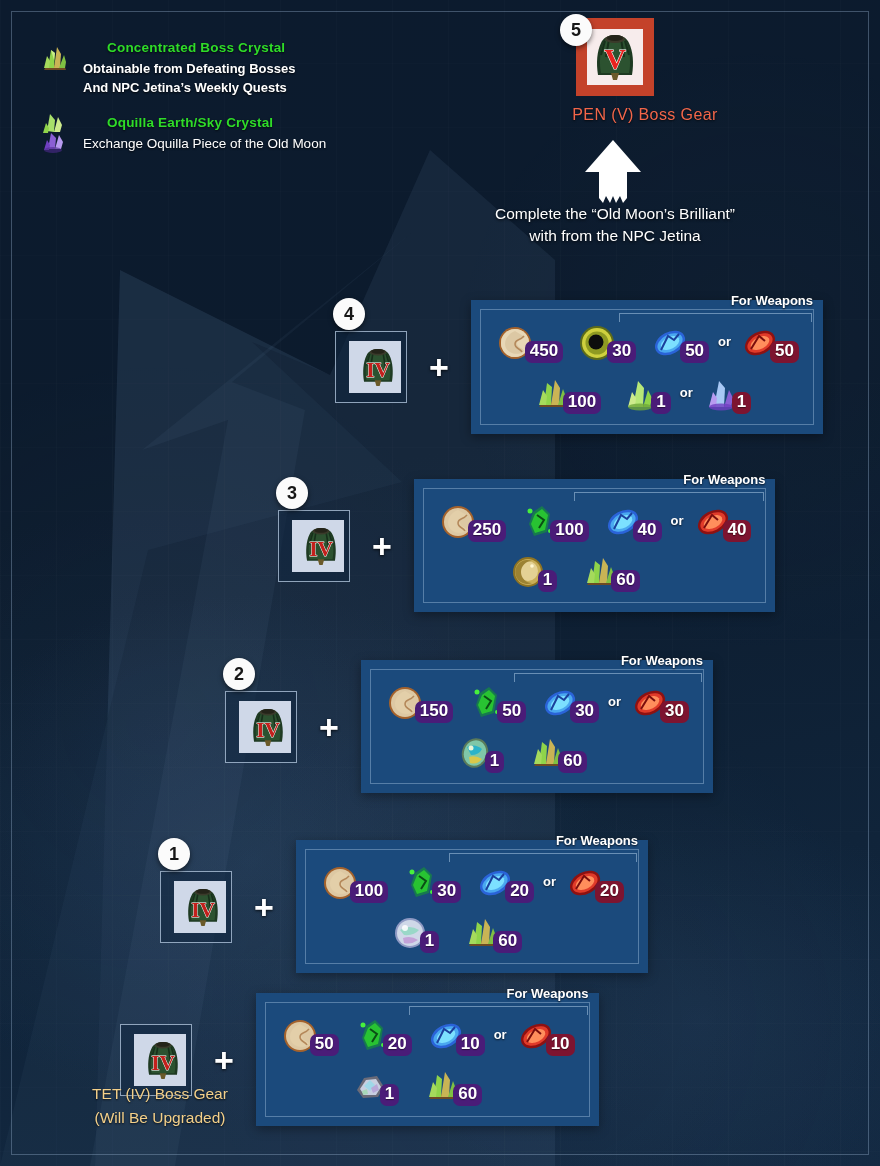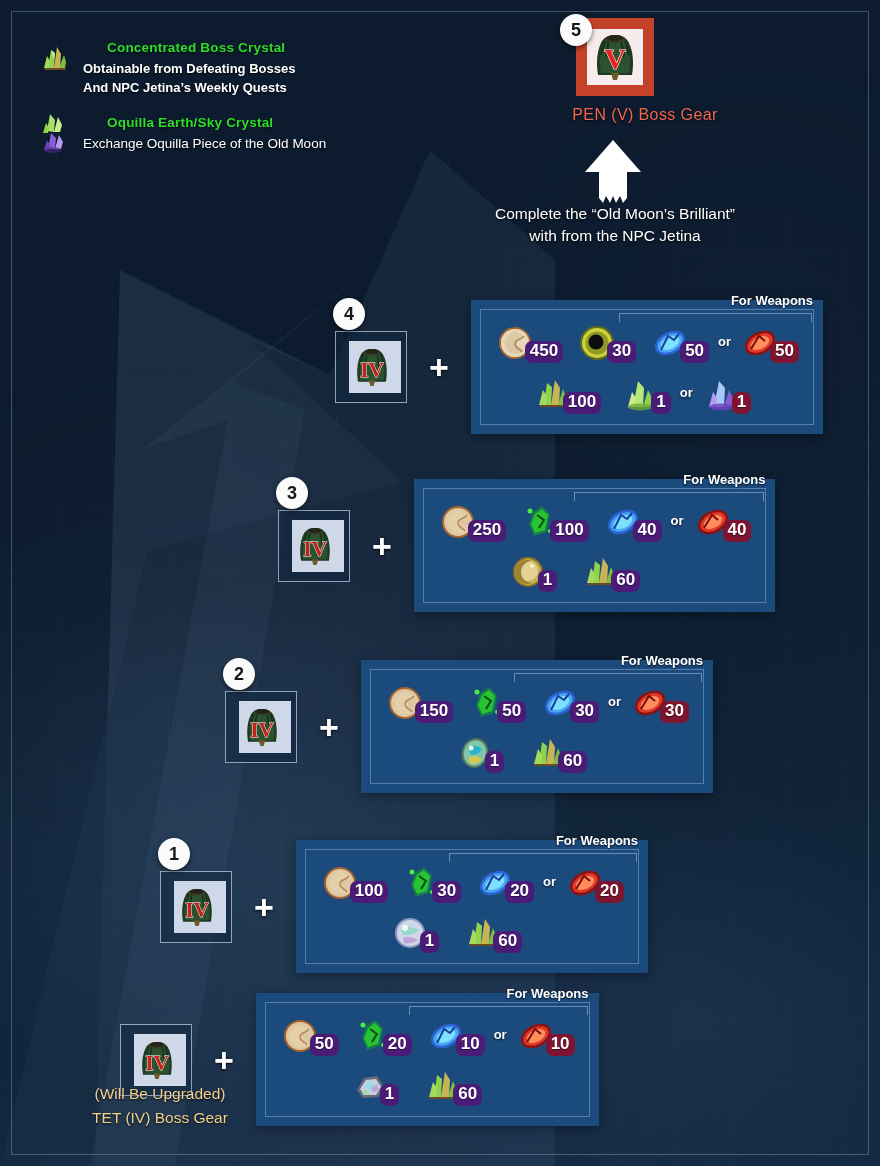--- a/index.html
+++ b/index.html
@@ -114,21 +114,21 @@
     position: relative;
     width: 72px; height: 72px;
     border: 1px solid rgba(186,205,228,0.75);
     background: rgba(17,38,63,0.55);
     display: flex; align-items: center; justify-content: center;
     flex: none;
   }
   .gear-inner {
     width: 52px; height: 52px;
     background: #cfd8e8;
-    display: flex; align-items: center; justify-content: flex-start;
+    display: flex; align-items: center; justify-content: flex-end;
     position: relative;
     margin-left: 8px;
   }
   .plus {
     color: #fff;
     font-size: 34px; font-weight: 700;
     line-height: 1;
     margin: 0 22px;
     text-shadow: 0 1px 3px rgba(0,0,0,.8);
     flex: none;
@@ -716,17 +716,17 @@
               <path d="M6 31 L10 16 L14 22 L13 31 Z" fill="#a5da5c"></path>
             </svg>
             <div class="qty purple">60</div>
           </div>
         </div>
       </div>
     </div>
   </div>
 
   <div class="tet-label">
+    <div>TET (IV) Boss Gear</div>
     <div>(Will Be Upgraded)</div>
-    <div>TET (IV) Boss Gear</div>
   </div>
 
 </div>
 
 </body></html>

